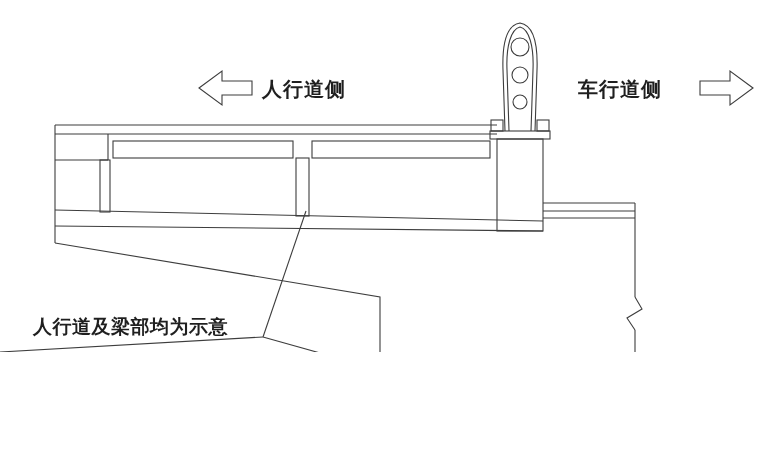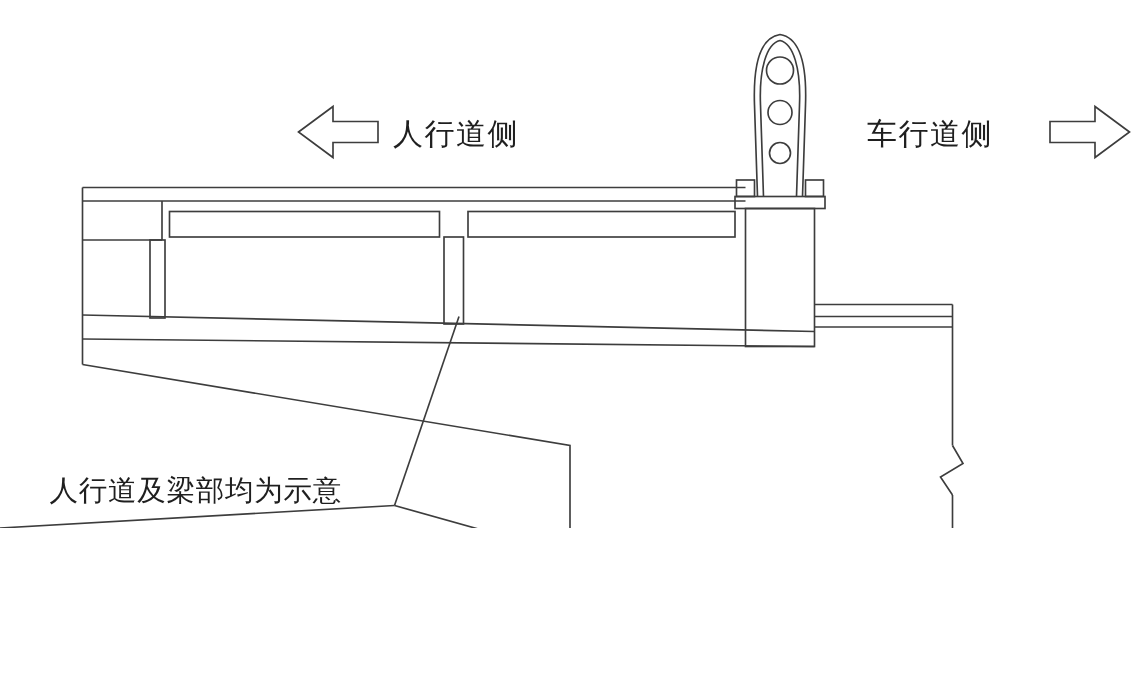--- a/index.html
+++ b/index.html
@@ -3,20 +3,21 @@
 <meta charset="utf-8">
 <style>
   * { margin:0; padding:0; box-sizing:border-box; }
   html,body { background:#ffffff; }
   .page {
     width:760px; height:352px;
     background:#ffffff;
     position:relative;
     overflow:hidden;
     font-family:"DejaVu Sans","Liberation Sans",sans-serif;
+    font-weight:bold;
   }
   svg { display:block; }
   .ln   { fill:none; stroke:#3d3d3d; stroke-width:1.1; stroke-linejoin:miter; stroke-linecap:butt; }
   .fillw{ fill:#ffffff; stroke:#3d3d3d; stroke-width:1.1; stroke-linejoin:miter; }
   .lbl  { font-family:"DejaVu Sans","Liberation Sans",sans-serif; fill:#1f1f1f; stroke:none; }
   .lbl-lg { font-size:20px; letter-spacing:1px; }
   .note   { font-size:19px; letter-spacing:0.5px; }
 </style>
 </head>
 <body>

